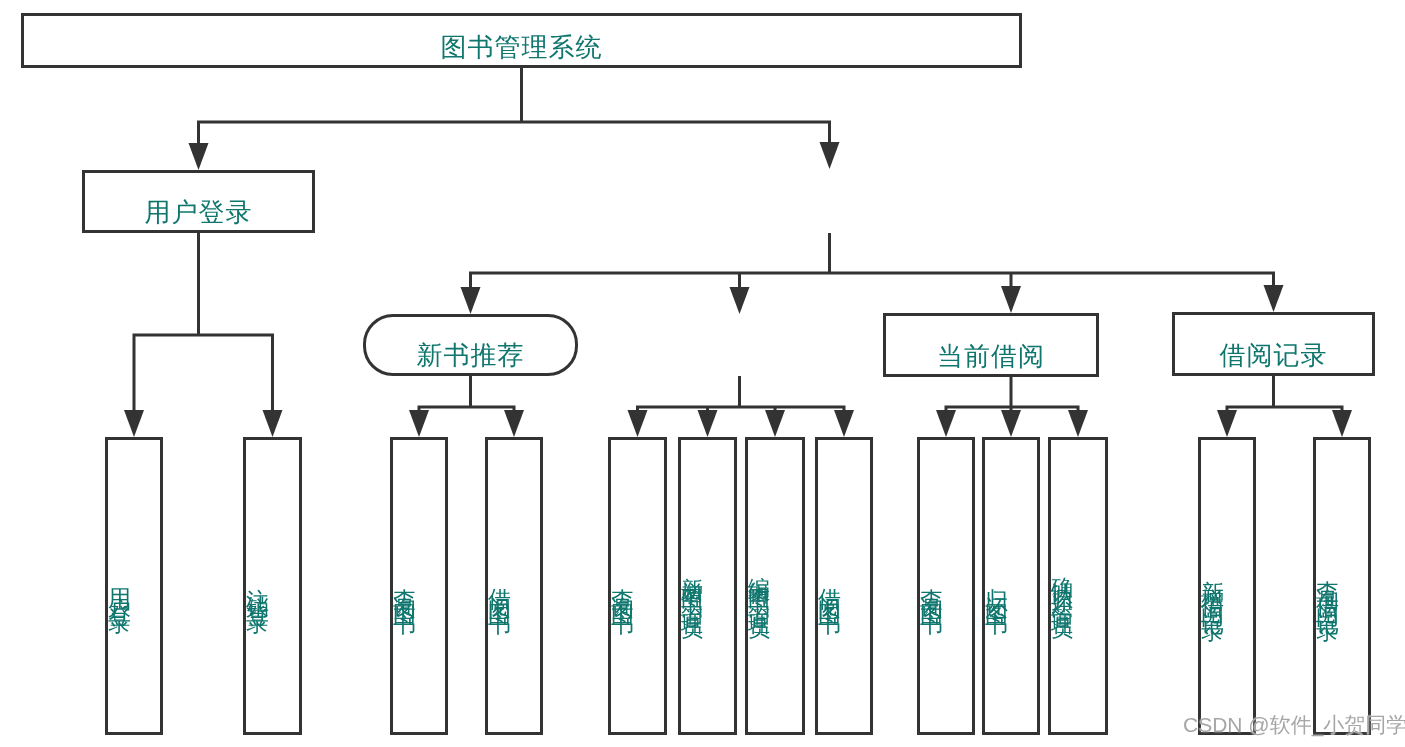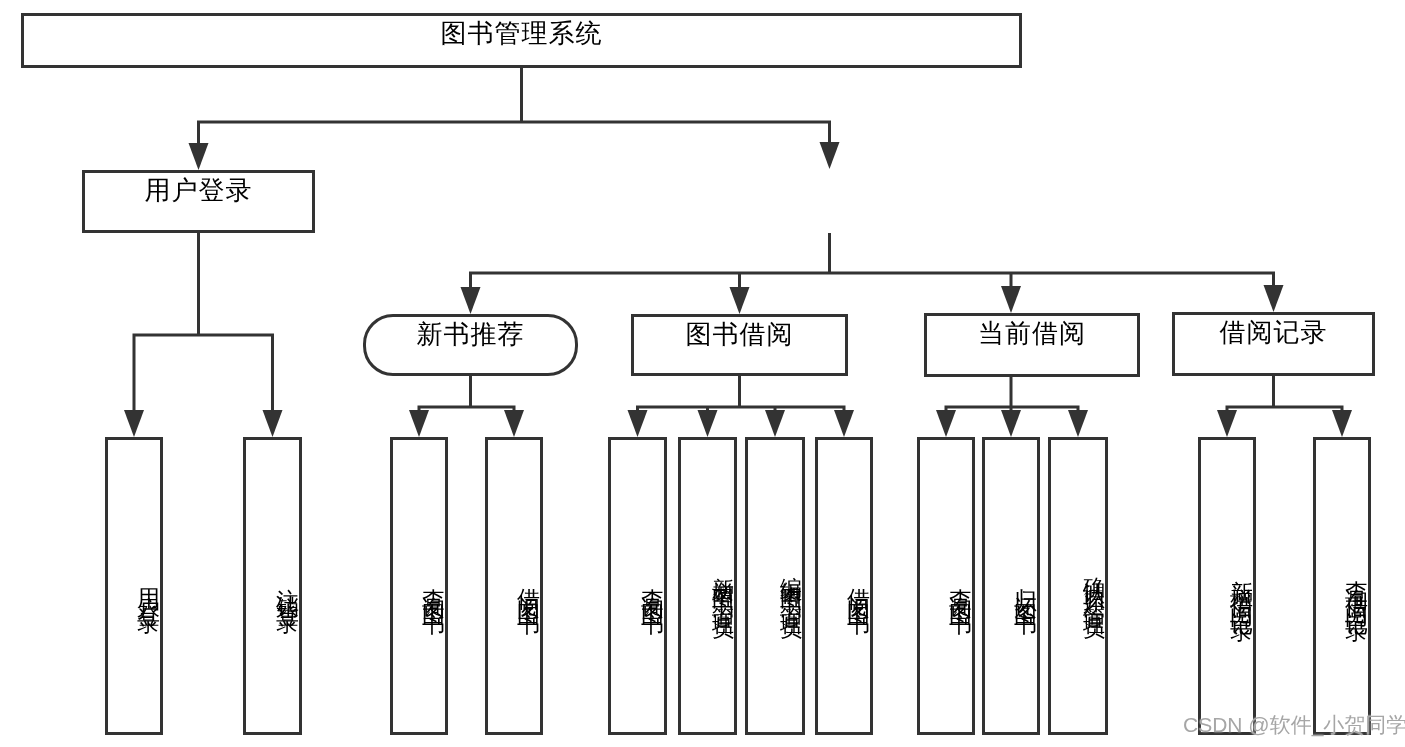--- a/index.html
+++ b/index.html
@@ -15,44 +15,44 @@
     position: absolute;
     left: 0; top: 0;
     width: 1405px; height: 747px;
   }
   .box {
     position: absolute;
     box-sizing: border-box;
     border: 3px solid #333333;
     background: #ffffff;
     display: flex;
-    align-items: flex-start;
+    align-items: flex-end;
     justify-content: center;
-    color: #000000;
+    color: #0f766e;
   }
   .hbox { font-size: 26px; letter-spacing: 1px; white-space: nowrap; }
   .vbox {
     writing-mode: vertical-rl;
     font-size: 23px;
     letter-spacing: 8px;
     line-height: 1;
   }
   .vbox.long {
     font-size: 22px;
     letter-spacing: 6px;
   }
   
   #n-root          { left: 21px;  top: 13px;  width: 1001px; height: 55px; }
   
   #n-user-login    { left: 82px;  top: 170px; width: 233px; height: 63px; }
   #n-book-mgmt     { left: 712px; top: 169px; width: 235px; height: 64px; }
   
   #n-new-book      { left: 363px; top: 314px; width: 215px; height: 62px; border-radius: 30px; }
   #n-book-borrow   { left: 631px; top: 314px; width: 217px; height: 62px; }
-  #n-cur-borrow    { left: 924px; top: 313px; width: 216px; height: 64px; }
+  #n-cur-borrow    { left: 883px; top: 313px; width: 216px; height: 64px; }
   #n-borrow-rec    { left: 1172px; top: 312px; width: 203px; height: 64px; }
   
   .leaf { top: 437px; height: 298px; width: 58px; }
   #n-ul-login      { left: 105px; }
   #n-ul-logout     { left: 243px; width: 59px; }
   #n-nb-query      { left: 390px; }
   #n-nb-borrow     { left: 485px; }
   #n-bb-query      { left: 608px; width: 59px; }
   #n-bb-add        { left: 678px; width: 59px; }
   #n-bb-edit       { left: 745px; width: 60px; }
@@ -121,23 +121,20 @@
     <span>图书管理系统</span>
   </div>
 
   <div class="box hbox" id="n-user-login">
     <span>用户登录</span>
   </div>
 
   <div class="box hbox" id="n-new-book">
     <span>新书推荐</span>
   </div>
-  <div class="box hbox" id="n-book-borrow">
-    <span>图书借阅</span>
-  </div>
   <div class="box hbox" id="n-cur-borrow">
     <span>当前借阅</span>
   </div>
   <div class="box hbox" id="n-borrow-rec">
     <span>借阅记录</span>
   </div>
 
   <div class="box vbox leaf" id="n-ul-login">
     <span>用户登录</span>
   </div>

